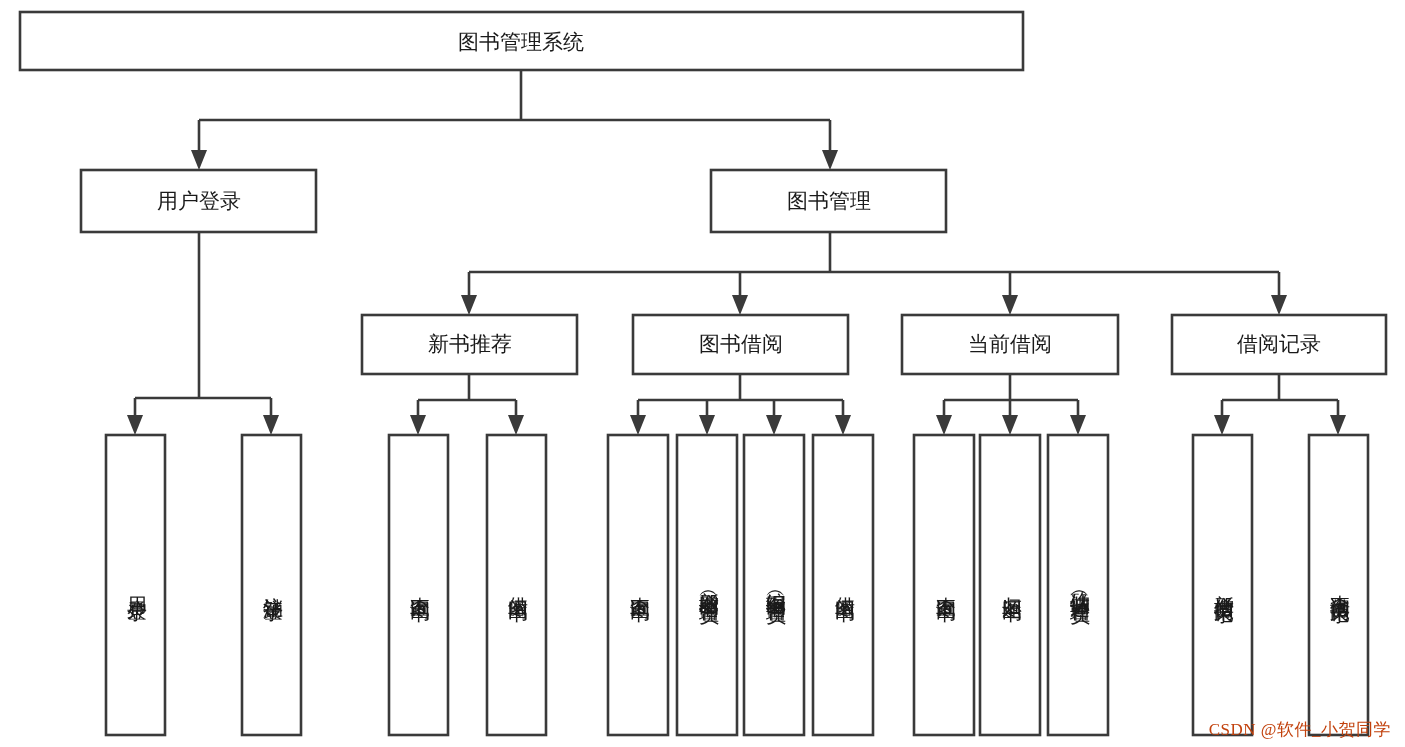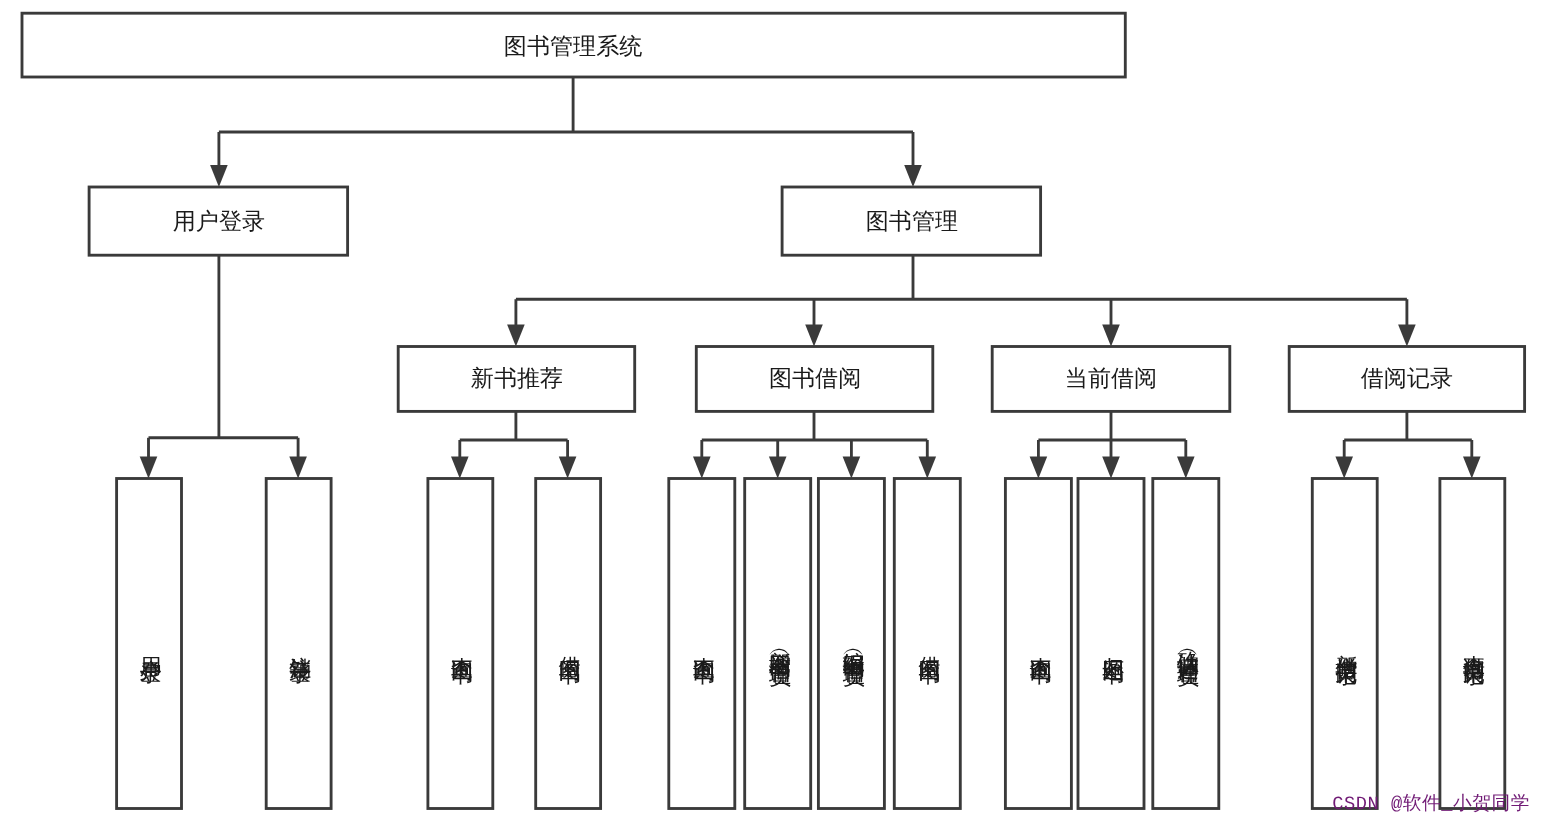--- a/index.html
+++ b/index.html
@@ -52,23 +52,23 @@
     stroke-linecap: butt;
   }
   .arrow-head {
     fill: #3a3a3a;
     stroke: none;
   }
   .watermark {
     position: absolute;
     right: 14px;
     bottom: 6px;
-    font-family: Liberation Mono, monospace;
+    font-family: Liberation Serif, serif;
     font-size: 17px;
-    color: #701a75;
+    color: #c2410c;
     white-space: nowrap;
     letter-spacing: 0.5px;
     pointer-events: none;
   }
 </style>
 </head>
 <body>
 
 <div id="diagram-root">
   <svg class="diagram" viewBox="0 0 1405 747" xmlns="http://www.w3.org/2000/svg">

